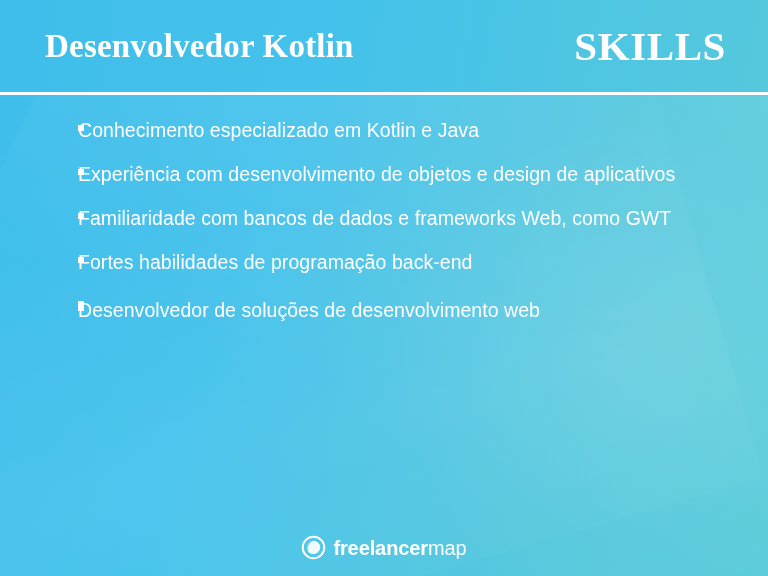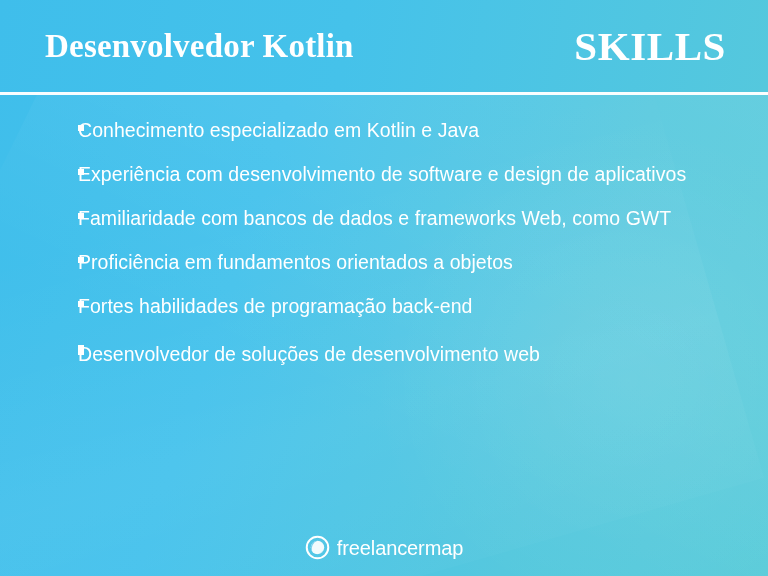--- a/index.html
+++ b/index.html
@@ -162,21 +162,21 @@
   }
 
   #logo-wordmark {
     color: #ffffff;
     font-family: "Liberation Sans", sans-serif;
     font-size: 20px;
     line-height: 1;
     letter-spacing: -0.1px;
     white-space: nowrap;
   }
-  #logo-word-freelancer { font-weight: normal; margin-top: 37px; }
+  #logo-word-freelancer { font-weight: bold; margin-top: 37px; }
   #logo-word-map { font-weight: normal; }
 </style>
 </head>
 <body>
 
 <div id="slide">
 
   <div id="bg-sheen-1"></div>
   <div id="bg-sheen-2"></div>
   <div id="bg-glow"></div>
@@ -189,32 +189,28 @@
 
   <ul id="skills-list">
 
     <li class="skill-item">
       <span class="skill-bullet"></span>
       <span class="skill-text">Conhecimento especializado em Kotlin e Java</span>
     </li>
 
     <li class="skill-item">
       <span class="skill-bullet"></span>
-      <span class="skill-text">Experiência com desenvolvimento de software e design de aplicativos</span>
+      <span class="skill-text">Experiência com desenvolvimento de objetos e design de aplicativos</span>
     </li>
 
     <li class="skill-item">
       <span class="skill-bullet"></span>
       <span class="skill-text">Familiaridade com bancos de dados e frameworks Web, como GWT</span>
     </li>
 
-    <li class="skill-item">
-      <span class="skill-bullet"></span>
-      <span class="skill-text">Proficiência em fundamentos orientados a objetos</span>
-    </li>
 
     <li class="skill-item">
       <span class="skill-bullet"></span>
       <span class="skill-text">Fortes habilidades de programação back-end</span>
     </li>
 
     <li class="skill-item">
       <span class="skill-bullet"></span>
     </li>
 

